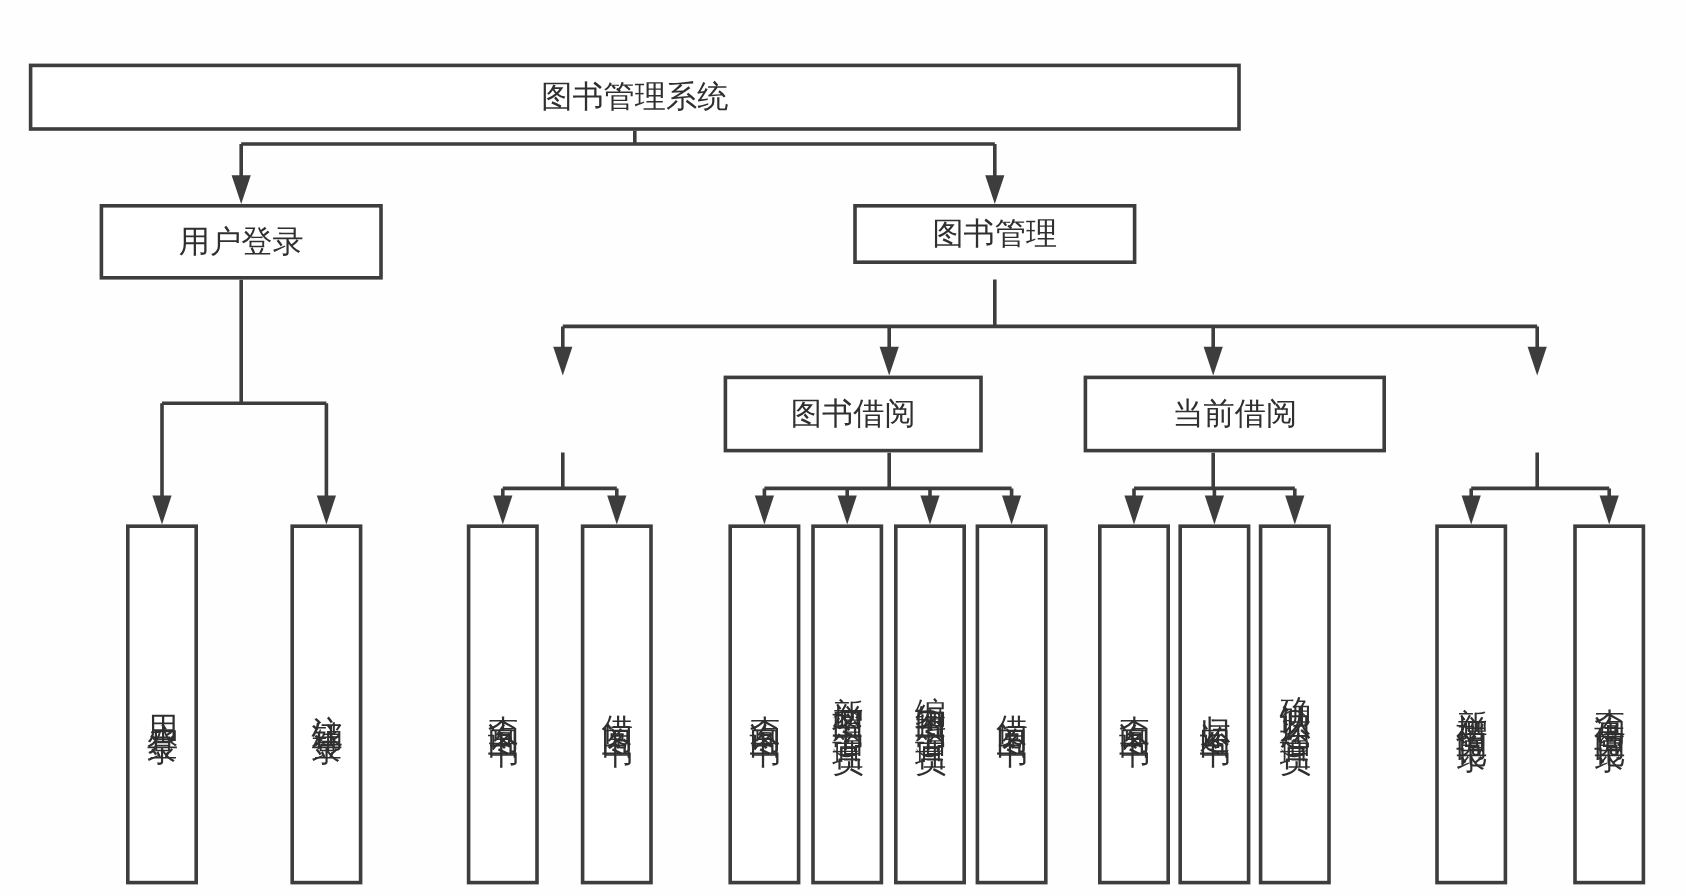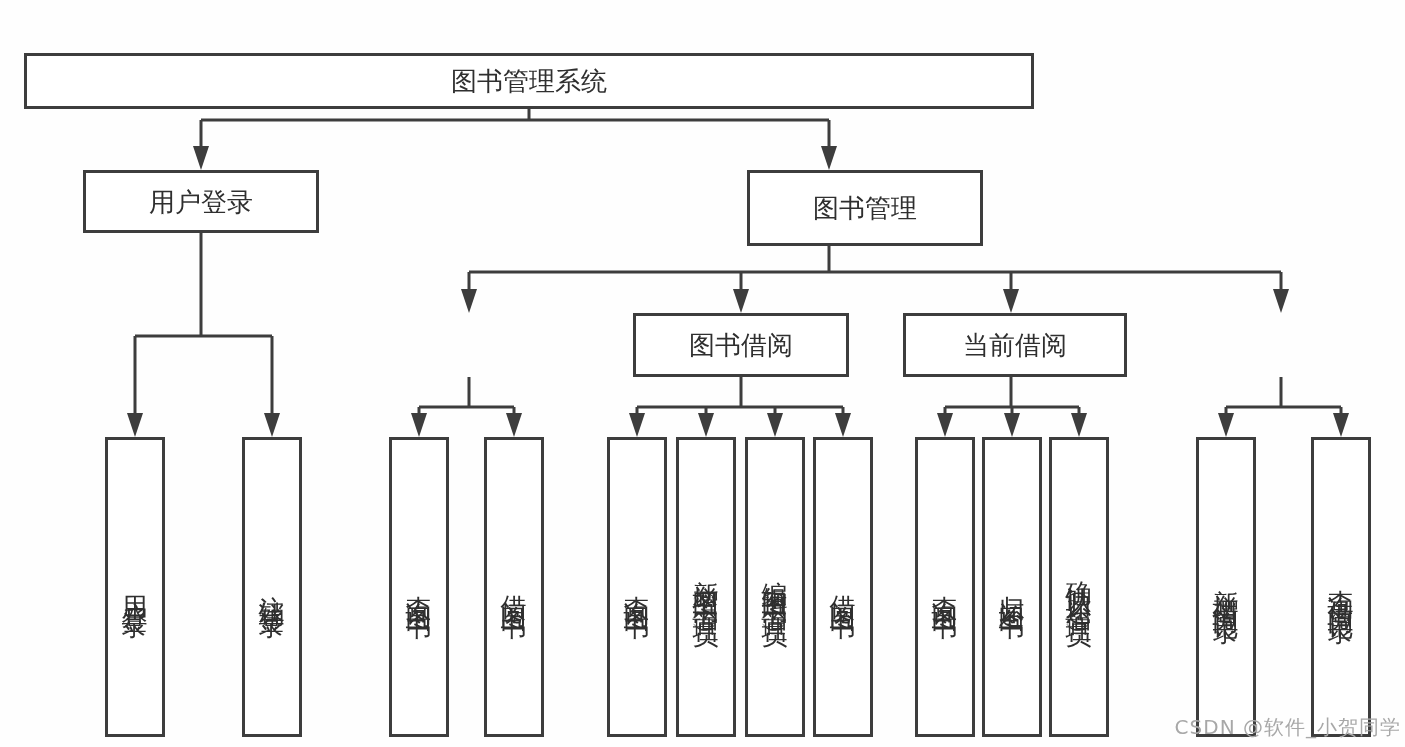--- a/index.html
+++ b/index.html
@@ -98,37 +98,36 @@
       <polygon points="1079,437 1071,413 1087,413"></polygon>
 
       <polygon points="1226,437 1218,413 1234,413"></polygon>
       <polygon points="1341,437 1333,413 1349,413"></polygon>
     </g>
   </svg>
 
   <div class="box" style="left:24px; top:13px; width:1010px; height:56px;margin-top:40px;">图书管理系统</div>
 
   <div class="box" style="left:83px; top:170px; width:236px; height:63px;">用户登录</div>
-  <div class="box" style="left:747px; top:170px; width:236px; height:76px;">图书管理</div>
+  <div class="box" style="left:711px; top:170px; width:236px; height:50px;">图书管理</div>
 
-  <div class="box" style="left:633px; top:313px; width:216px; height:64px;">图书借阅</div>
-  <div class="box" style="left:903px; top:313px; width:224px; height:64px;">当前借阅</div>
+  <div class="box" style="left:603px; top:313px; width:216px; height:64px;">图书借阅</div>
+  <div class="box" style="left:903px; top:313px; width:252px; height:64px;">当前借阅</div>
 
   <div class="box vbox" style="left:105px; top:437px; width:60px; height:300px;">用户登录</div>
   <div class="box vbox" style="left:242px; top:437px; width:60px; height:300px;">注销登录</div>
 
   <div class="box vbox" style="left:389px; top:437px; width:60px; height:300px;">查询图书</div>
   <div class="box vbox" style="left:484px; top:437px; width:60px; height:300px;">借阅图书</div>
 
   <div class="box vbox" style="left:607px; top:437px; width:60px; height:300px;">查询图书</div>
   <div class="box vbox" style="left:676px; top:437px; width:60px; height:300px;">新增图书（管理员）</div>
   <div class="box vbox" style="left:745px; top:437px; width:60px; height:300px;">编辑图书（管理员）</div>
   <div class="box vbox" style="left:813px; top:437px; width:60px; height:300px;">借阅图书</div>
 
   <div class="box vbox" style="left:915px; top:437px; width:60px; height:300px;">查询图书</div>
   <div class="box vbox" style="left:982px; top:437px; width:60px; height:300px;">归还图书</div>
   <div class="box vbox" style="left:1049px; top:437px; width:60px; height:300px;">确认归还（管理员）</div>
 
   <div class="box vbox" style="left:1196px; top:437px; width:60px; height:300px;">新增借阅记录</div>
   <div class="box vbox" style="left:1311px; top:437px; width:60px; height:300px;">查询借阅记录</div>
 
-  <div id="watermark">CSDN @软件_小贺同学</div>
 </div>
 
 </body></html>

